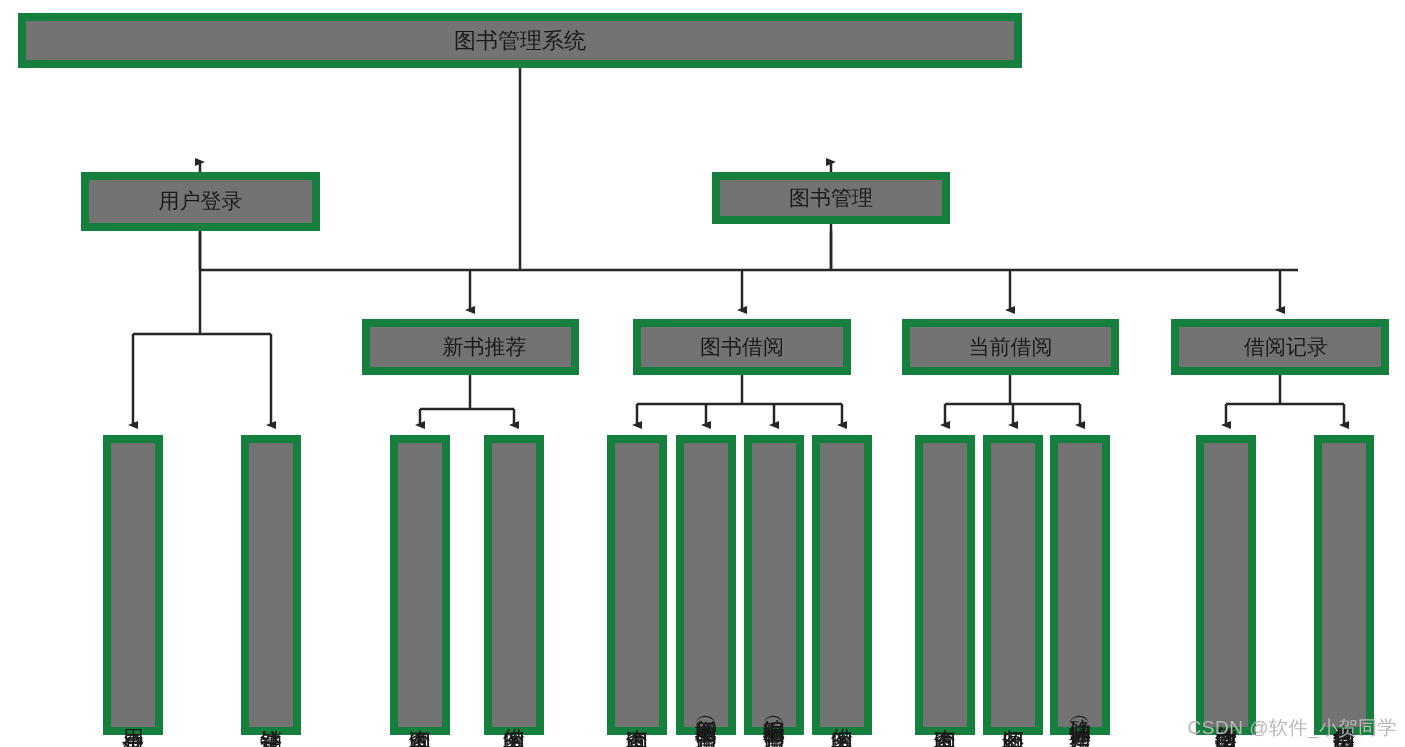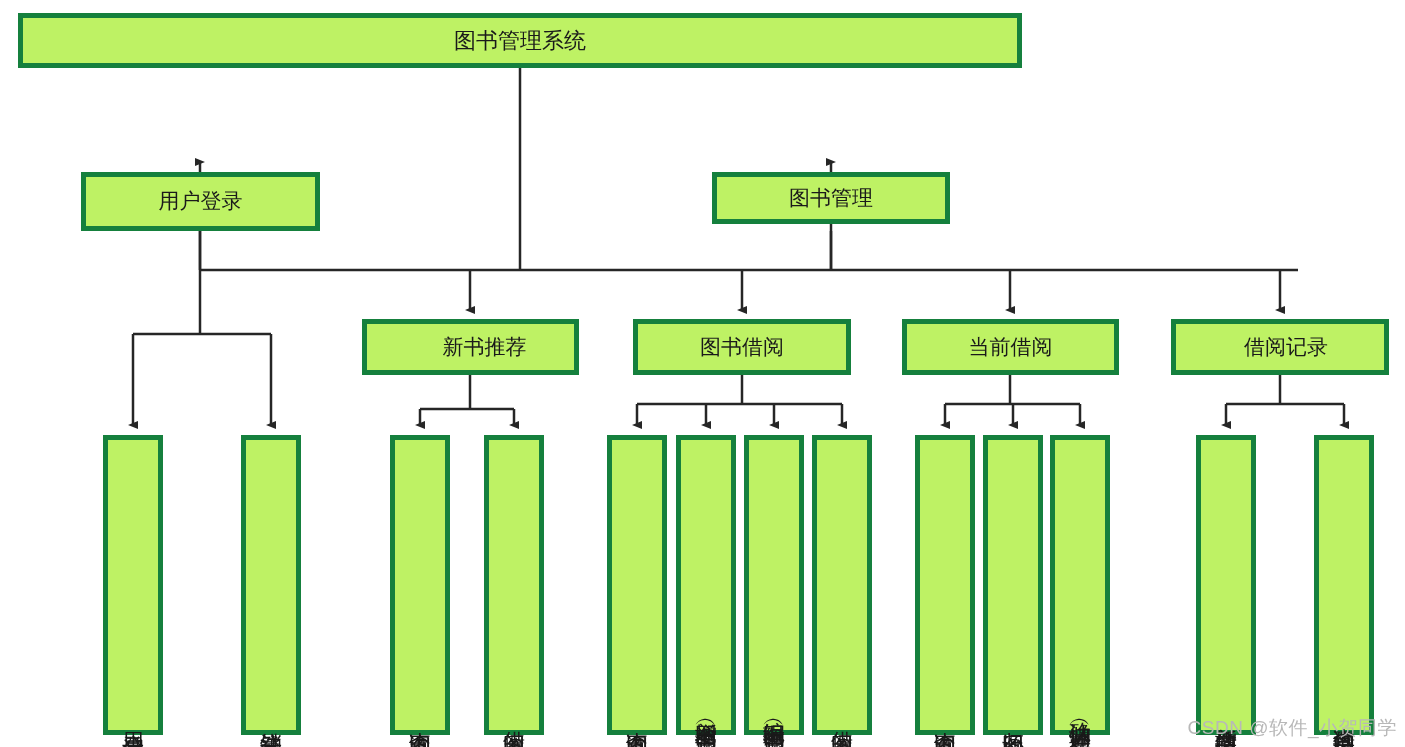--- a/index.html
+++ b/index.html
@@ -21,22 +21,22 @@
     position: absolute;
     left: 0;
     top: 0;
     width: 1405px;
     height: 747px;
     pointer-events: none;
   }
   .node {
     position: absolute;
     box-sizing: border-box;
-    background: #bef264;
-    border: 5px solid #15803d;
+    background: #737373;
+    border: 8px solid #15803d;
     display: flex;
     align-items: center;
     justify-content: center;
   }
   .node .label {
     color: #1a1a1a;
     line-height: 1.18;
     text-align: center;
     white-space: nowrap;
   }

